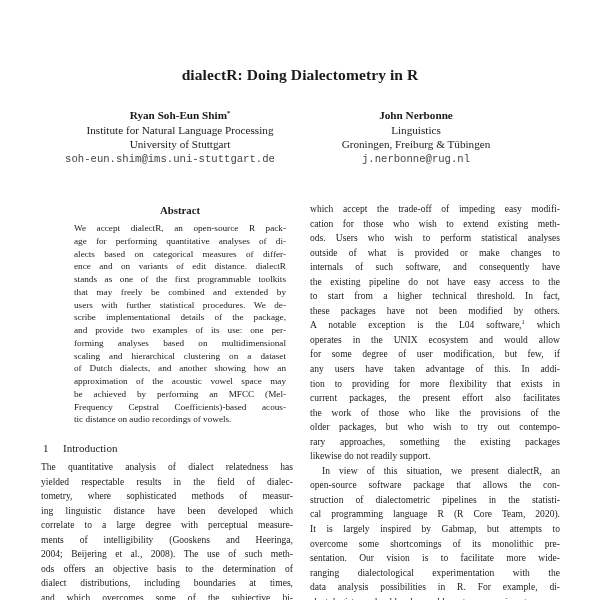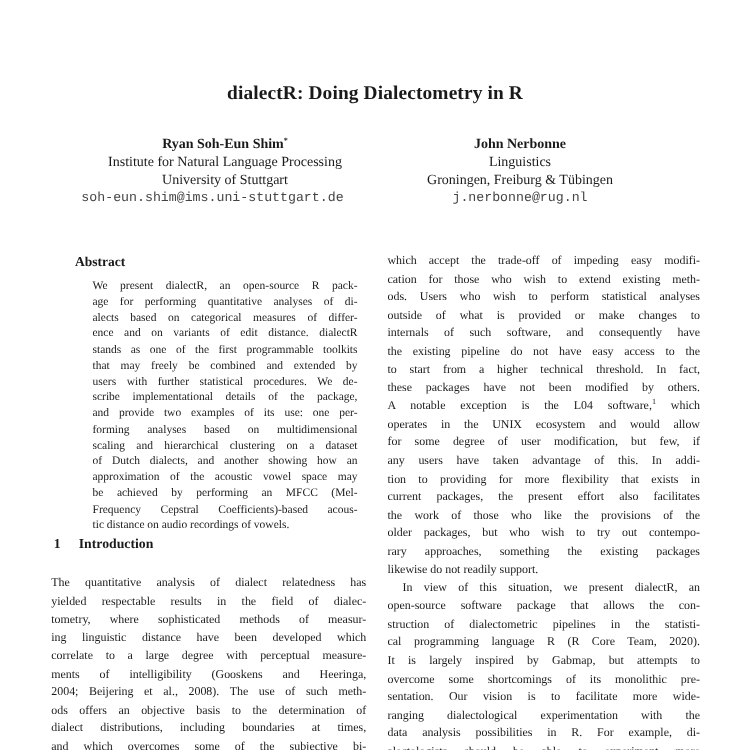--- a/index.html
+++ b/index.html
@@ -10,24 +10,24 @@
            font-weight: bold; font-size: 15.5px; letter-spacing: 0.1px; }
   .author { position: absolute; top: 108px; text-align: center; font-size: 11.2px; line-height: 14.6px; }
   .author.a1 { left: 60px; width: 240px; }
   .author.a2 { left: 300px; width: 232px; }
   .author .name { font-weight: bold; }
   .author .email { font-family: "Liberation Mono", "DejaVu Sans Mono", monospace; font-size: 10.6px; color: #444; }
   .author.a1 .email { margin-left: -40px; margin-right: -20px; }
   .col { position: absolute; font-size: 9.55px; line-height: 14.55px; text-align: justify; }
   .col .ln { display: block; white-space: nowrap; text-align-last: justify; font-family: Liberation Serif, serif; }
   .col .ln.last { text-align-last: left; }
-  .abstract-head { position: absolute; top: 204px; left: 60px; width: 240px; text-align: left;
+  .abstract-head { position: absolute; top: 204px; left: 60px; width: 240px; text-align: center;
                    font-weight: bold; font-size: 10.8px; }
   .abstract { left: 74px; width: 212px; top: 222px; font-size: 9.2px; line-height: 12.75px; }
-  .sec-head { position: absolute; top: 429px; left: 43px; font-weight: bold; font-size: 11px; }
+  .sec-head { position: absolute; top: 442px; left: 43px; font-weight: normal; font-size: 11px; }
   .sec-head .num { display: inline-block; width: 20px; }
   .intro { left: 41px; width: 252px; top: 460px; }
   .right { left: 310px; width: 250px; top: 202px; }
   .indent { text-indent: 12px; }
   sup { font-size: 6.5px; line-height: 0; vertical-align: 4px; }
 </style>
 </head>
 <body>
 
 <div class="page">
@@ -44,21 +44,21 @@
   <div class="author a2">
     <div class="name">John Nerbonne</div>
     <div>Linguistics</div>
     <div>Groningen, Freiburg &amp; Tübingen</div>
     <div class="email">j.nerbonne@rug.nl</div>
   </div>
 
   <div class="abstract-head">Abstract</div>
 
   <div class="col abstract">
-    <span class="ln">We present dialectR, an open-source R pack-</span>
+    <span class="ln">We accept dialectR, an open-source R pack-</span>
     <span class="ln">age for performing quantitative analyses of di-</span>
     <span class="ln">alects based on categorical measures of differ-</span>
     <span class="ln">ence and on variants of edit distance. dialectR</span>
     <span class="ln">stands as one of the first programmable toolkits</span>
     <span class="ln">that may freely be combined and extended by</span>
     <span class="ln">users with further statistical procedures. We de-</span>
     <span class="ln">scribe implementational details of the package,</span>
     <span class="ln">and provide two examples of its use: one per-</span>
     <span class="ln">forming analyses based on multidimensional</span>
     <span class="ln">scaling and hierarchical clustering on a dataset</span>

